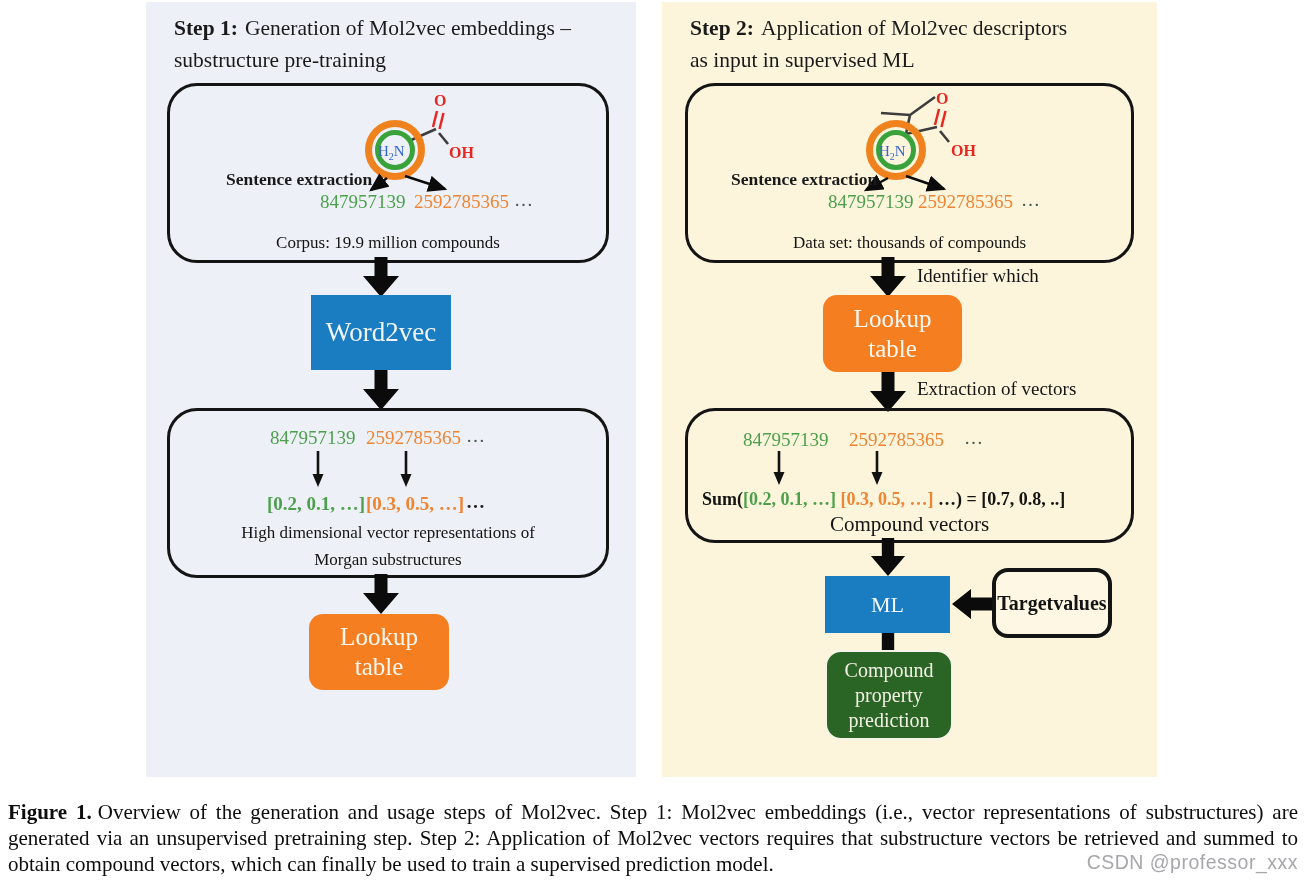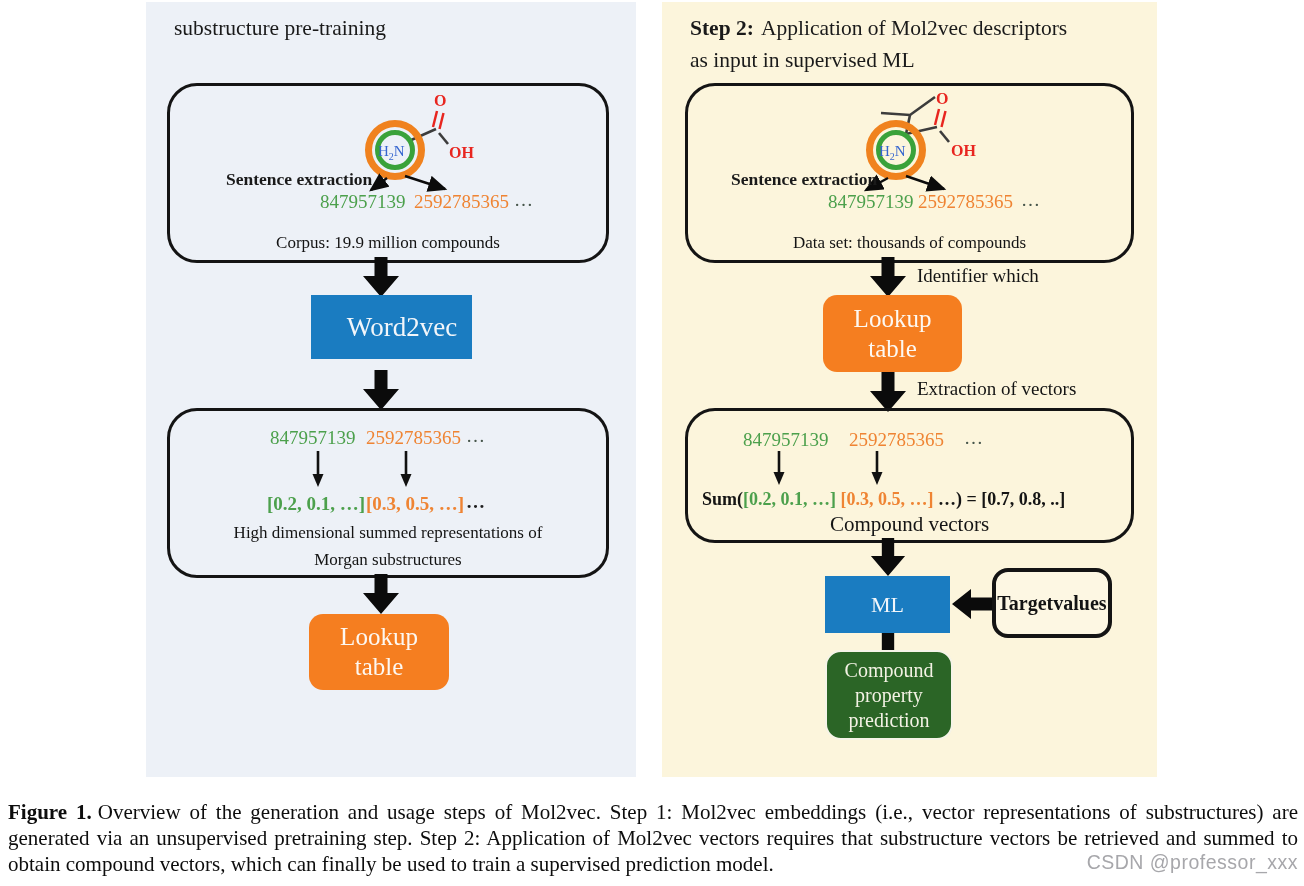--- a/index.html
+++ b/index.html
@@ -42,20 +42,21 @@
   svg text{font-family:"Liberation Serif",serif;}
 </style>
 </head>
 <body>
 
 <div class="page">
 
   <div class="panel left">
 
     <div class="panel-title">
+      <div><span class="t-bold">Step 1:</span><span>Generation of Mol2vec embeddings –</span></div>
       <div>substructure pre-training</div>
     </div>
 
     <div class="round-box" style="left:21px;top:81px;width:436px;height:174px;">
       <svg class="abs" style="left:165px;top:2px;" width="160" height="110" viewBox="0 0 160 110">
         <defs>
             <marker id="mkL" markerWidth="9" markerHeight="8" refX="7" refY="3.5" orient="auto">
               <path d="M0,0 L8,3.5 L0,7 z" fill="#0b0b0b"></path>
             </marker>
           </defs>
@@ -77,21 +78,21 @@
       <div class="id-num id-dots" style="left:344px;top:103px;">…</div>
       <div class="box-caption" style="bottom:7px;">Corpus: 19.9 million compounds</div>
     </div>
 
     <div class="fat-arrow" style="left:216px;top:255px;">
       <svg width="38" height="40" viewBox="0 0 38 40">
           <polygon points="12.5,0 25.5,0 25.5,19 37,19 19,40 1,19 12.5,19"></polygon>
         </svg>
     </div>
 
-    <div class="blue-box" style="left:165px;top:293px;width:140px;height:64px;font-size:27px;padding-left:21px;">
+    <div class="blue-box" style="left:165px;top:293px;width:140px;height:75px;font-size:27px;">
       <span>Word2vec</span>
     </div>
 
     <div class="fat-arrow" style="left:216px;top:368px;">
       <svg width="38" height="40" viewBox="0 0 38 40">
           <polygon points="12.5,0 25.5,0 25.5,19 37,19 19,40 1,19 12.5,19"></polygon>
         </svg>
     </div>
 
     <div class="round-box" style="left:21px;top:406px;width:436px;height:164px;">
@@ -107,21 +108,21 @@
       <div class="thin-arrow" style="left:229px;top:40px;">
         <svg width="14" height="36" viewBox="0 0 14 36">
             <line x1="7" y1="0" x2="7" y2="25" stroke="#111" stroke-width="2.6"></line>
             <polygon points="1.5,23 12.5,23 7,36" fill="#111"></polygon>
           </svg>
       </div>
       <div class="vec vec-green" style="left:97px;top:82px;">[0.2, 0.1, …]</div>
       <div class="vec vec-orange" style="left:196px;top:82px;">[0.3, 0.5, …]</div>
       <div class="vec vec-dots" style="left:296px;top:80px;">…</div>
       <div class="box-caption" style="top:108px;line-height:27px;">
-        <div>High dimensional summed representations of</div>
+        <div>High dimensional vector representations of</div>
         <div>Morgan substructures</div>
       </div>
     </div>
 
     <div class="fat-arrow" style="left:216px;top:572px;">
       <svg width="38" height="40" viewBox="0 0 38 40">
           <polygon points="12.5,0 25.5,0 25.5,19 37,19 19,40 1,19 12.5,19"></polygon>
         </svg>
     </div>
 

